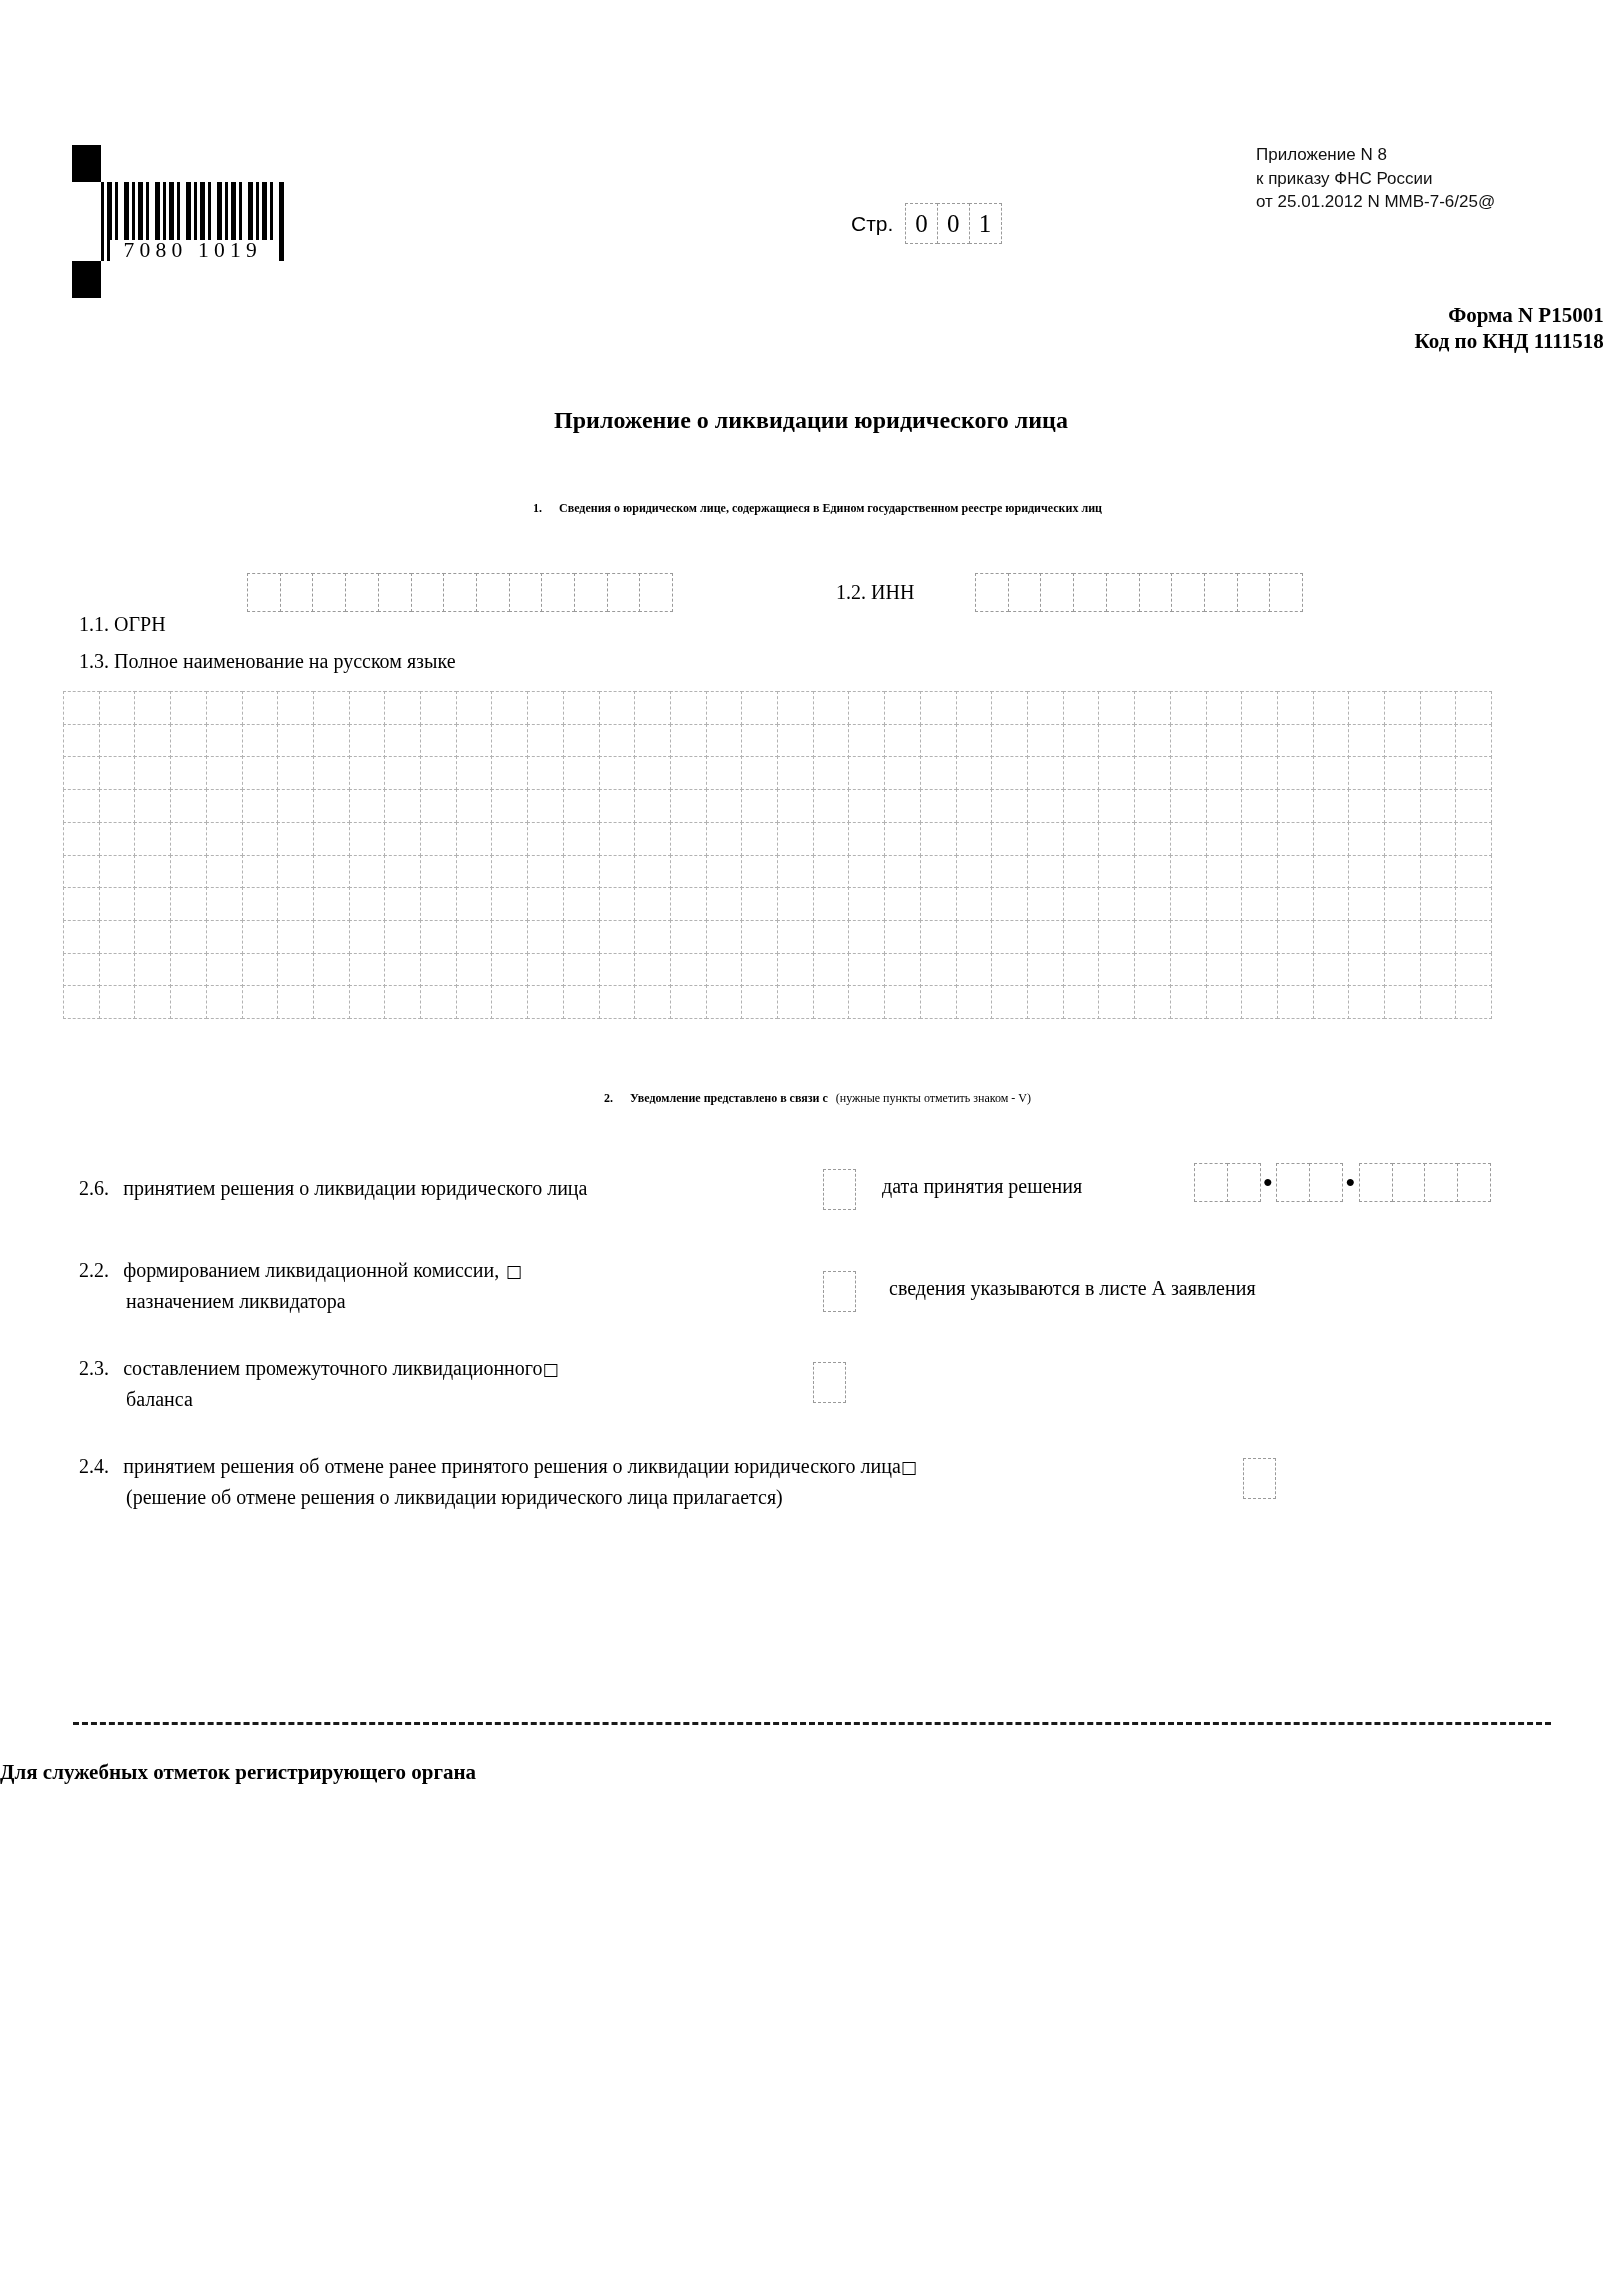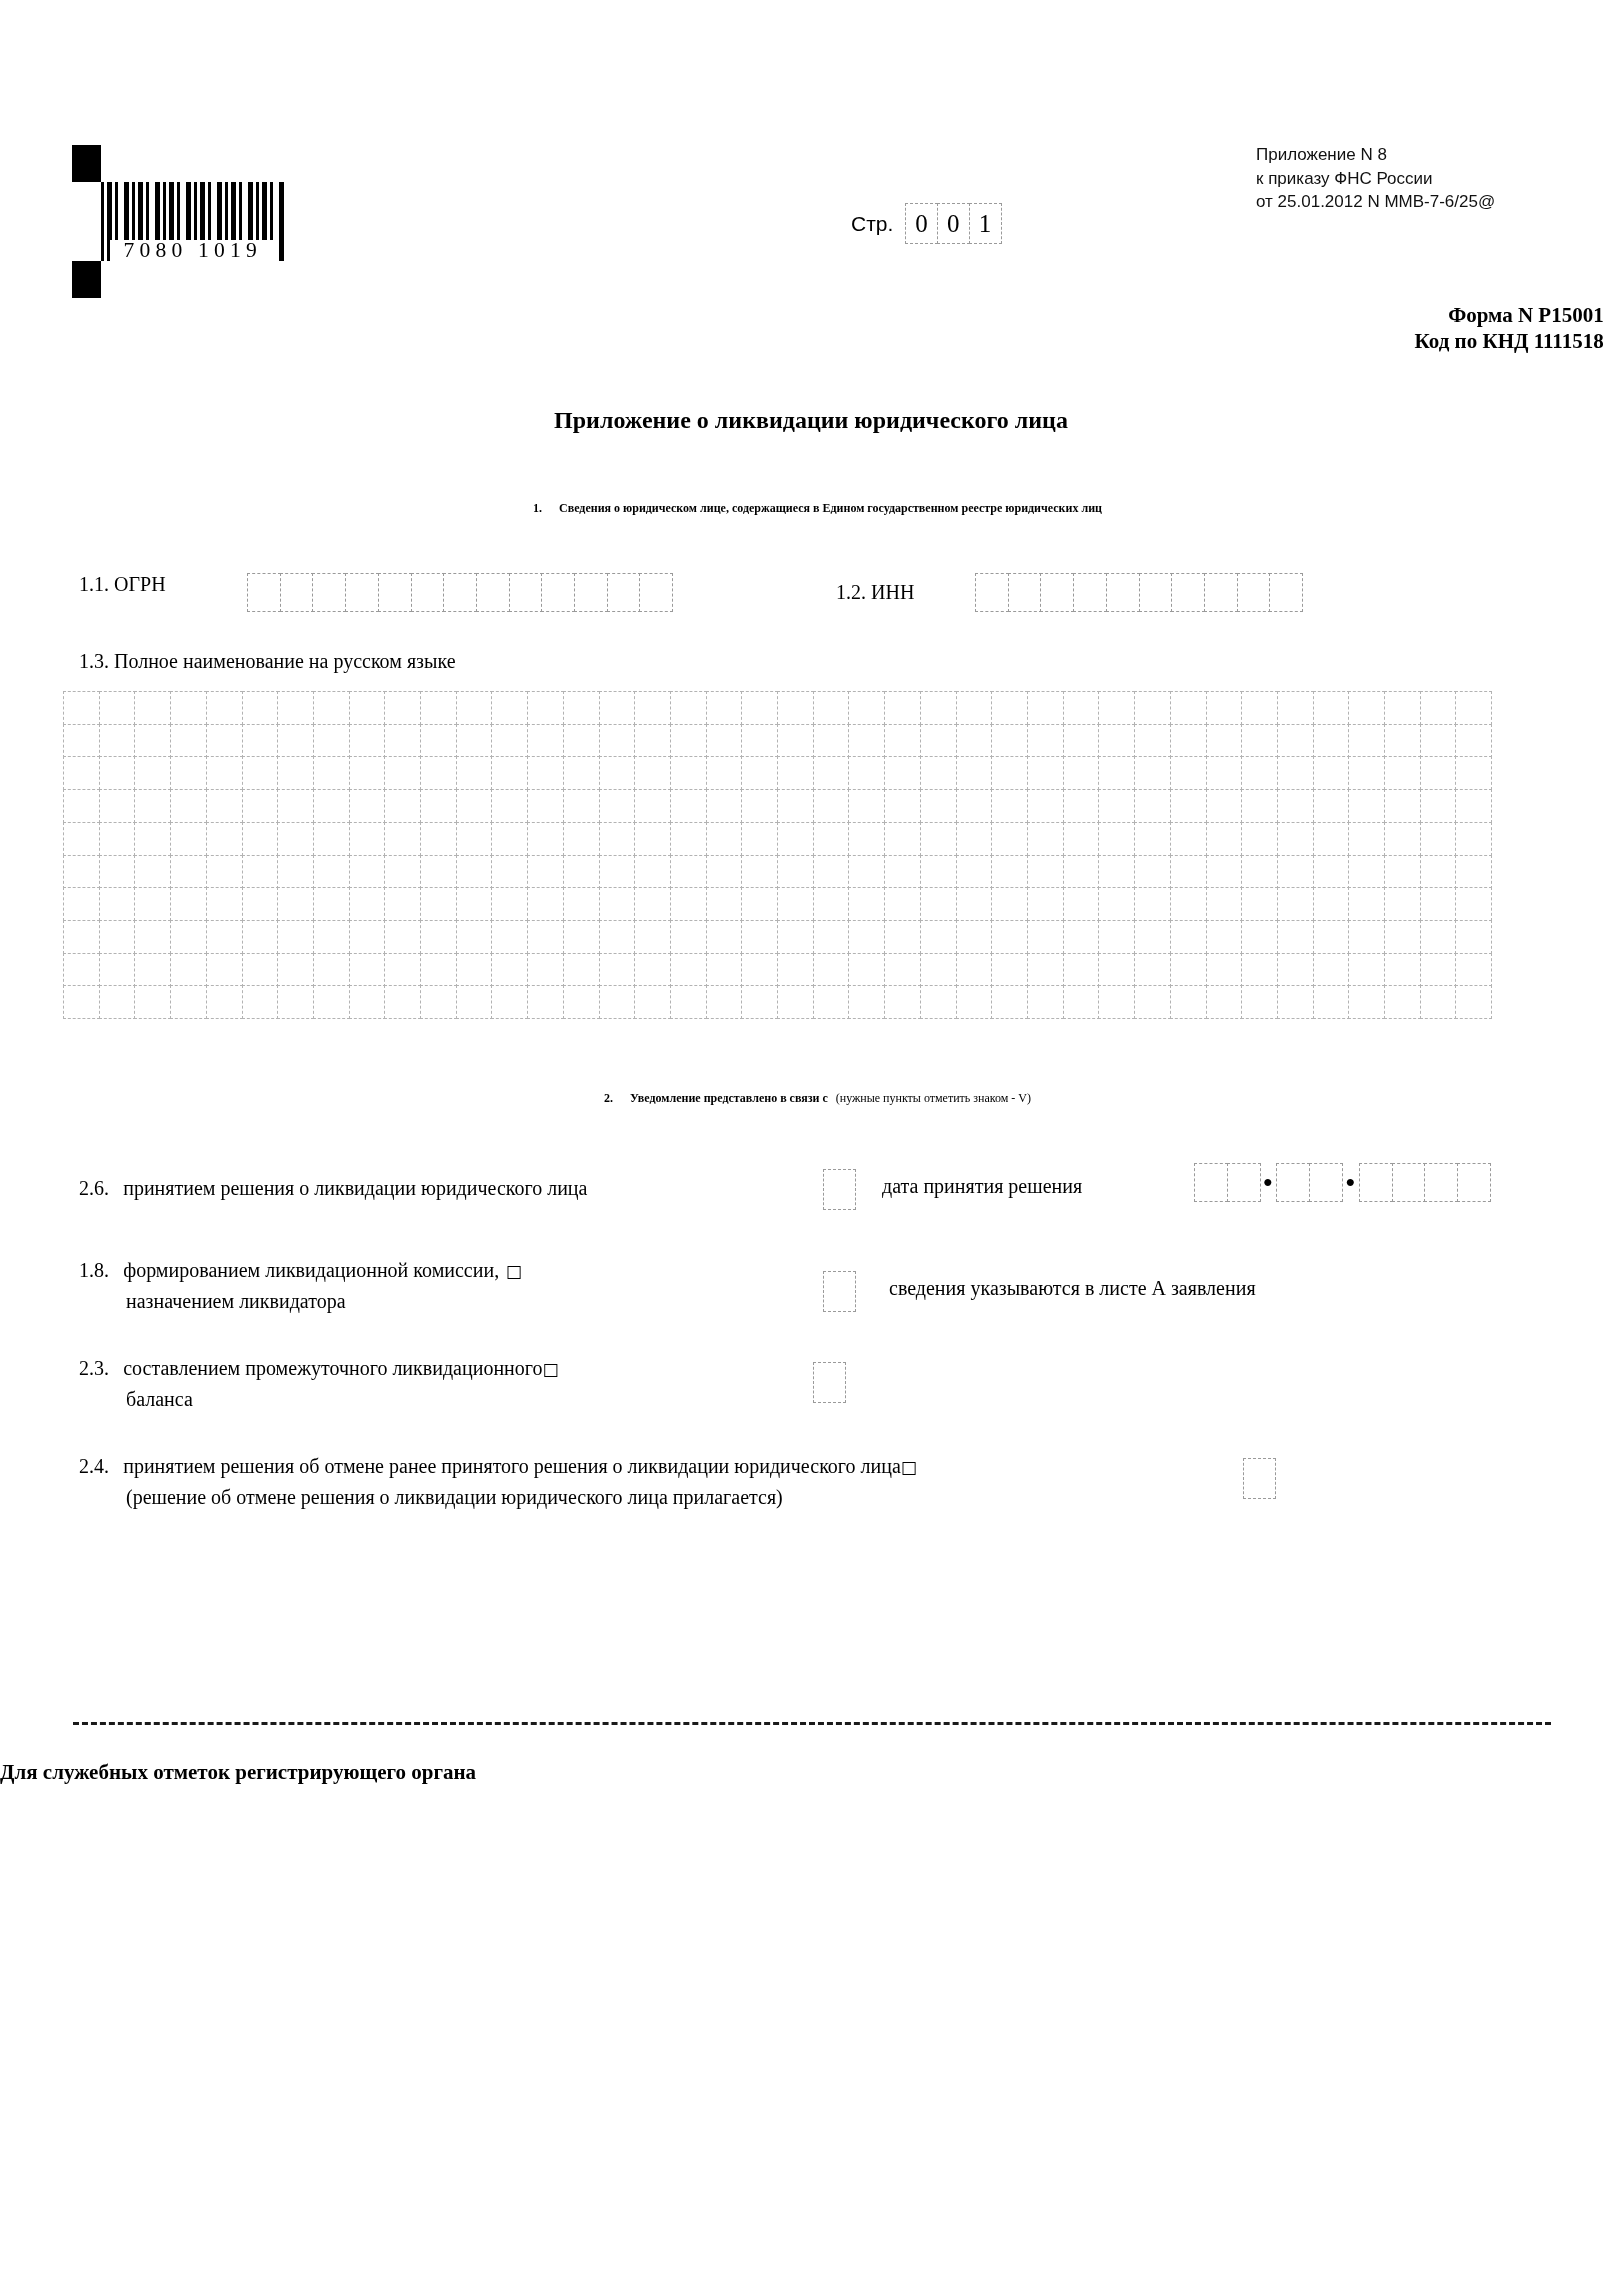--- a/index.html
+++ b/index.html
@@ -270,21 +270,21 @@
       <div>Код по КНД 1111518</div>
     </div>
   </div>
 
   <div class="doc-title">Приложение о ликвидации юридического лица</div>
 
   <div class="sec" style="left:73px; top:501px; width:1472px;">
     <span class="num">1.</span><span>Сведения о юридическом лице, содержащиеся в Едином государственном реестре юридических лиц</span>
   </div>
 
-  <div class="fld-label" style="left:79px; top:573px;">1.1. ОГРН</div>
+  <div class="fld-label" style="left:79px; top:613px;">1.1. ОГРН</div>
   <div class="inline-cells" id="ogrn-cells" style="left:247px; top:573px;">
       <span class="cell cell-md"></span>
       <span class="cell cell-md"></span>
       <span class="cell cell-md"></span>
       <span class="cell cell-md"></span>
       <span class="cell cell-md"></span>
       <span class="cell cell-md"></span>
       <span class="cell cell-md"></span>
       <span class="cell cell-md"></span>
       <span class="cell cell-md"></span>
@@ -750,21 +750,21 @@
       <span class="cell cell-md"></span>
       <span class="cell cell-md"></span>
       <span class="dot-sep">•</span>
       <span class="cell cell-md"></span>
       <span class="cell cell-md"></span>
       <span class="cell cell-md"></span>
       <span class="cell cell-md"></span>
     </div>
 
   <div class="item" style="left:79px; top:1255px; width:726px;">
-    <span class="idx">1.8.</span>
+    <span class="idx">2.2.</span>
     <span style="margin-left:9.2px;">формированием ликвидационной комиссии,</span><span class="box-glyph" style="margin-left:6.5px;">□</span>
     <span class="cont">назначением ликвидатора</span>
   </div>
   <div class="checkbox" style="left:823px; top:1271px;"></div>
   <div class="sidenote" style="left:889px; top:1277px;">сведения указываются в листе А заявления</div>
 
   <div class="item" style="left:79px; top:1353px; width:726px;">
     <span class="idx">2.3.</span>
     <span style="margin-left:9.2px;">составлением промежуточного ликвидационного</span><span class="box-glyph">□</span>
     <span class="cont">баланса</span>

